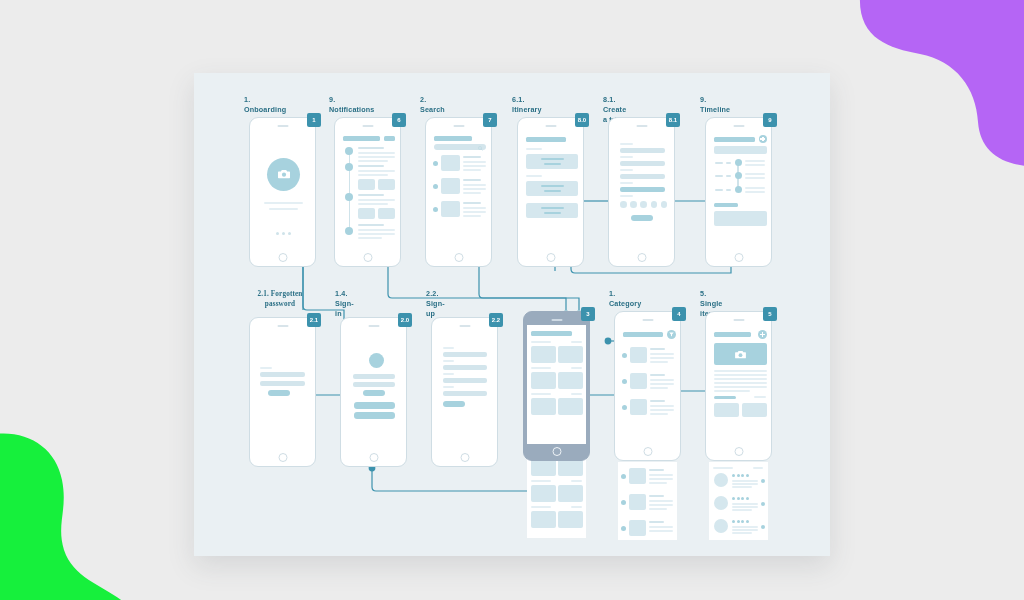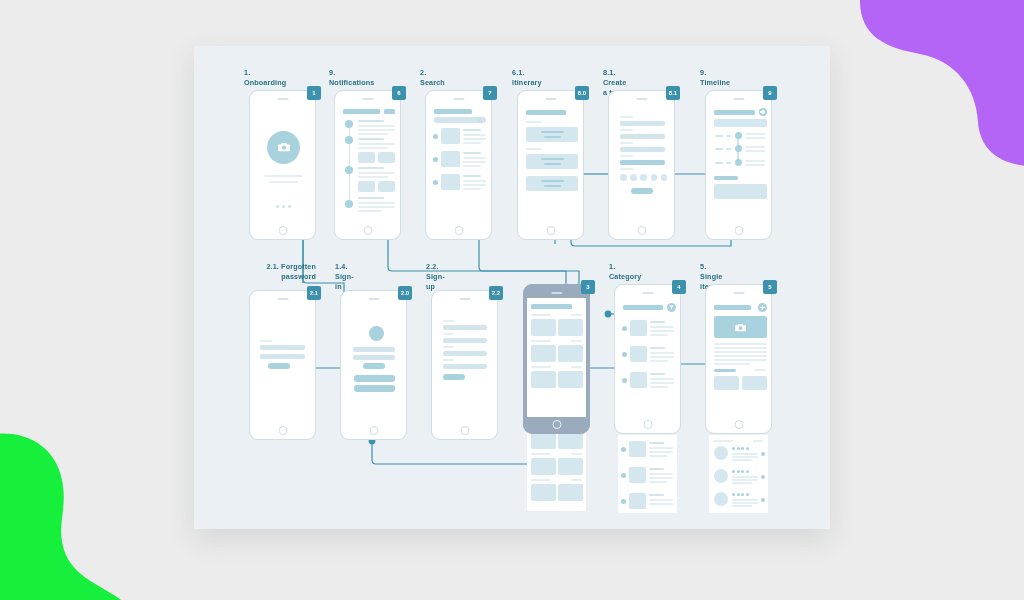--- a/index.html
+++ b/index.html
@@ -10,34 +10,34 @@
     position:relative;
   }
 
   
   .blob{ position:absolute; pointer-events:none; }
   #blob-purple{ top:-4px; right:-4px; width:200px; height:170px; }
   #blob-green{ left:-6px; bottom:-4px; width:190px; height:200px; }
 
   
   #board{
-    position:absolute; left:194px; top:46px;
+    position:absolute; left:194px; top:73px;
     width:636px; height:483px;
     background:#eaf0f3;
     box-shadow:0 10px 26px rgba(60,70,80,.13);
   }
 
   
   .screen{ position:absolute; }
   .caption{
     position:absolute; left:0; top:0;
     font-size:7.2px; font-weight:bold; color:#2a6f85;
     letter-spacing:.15px; line-height:10px; white-space:pre-line;
   }
-  .caption.right{ text-align:right; }
+  .caption.right{ text-align:center;font-family:Liberation Serif, serif; }
 
   
   .phone{
     position:absolute;
     width:67px; height:150px;
     border:1px solid #cfdde4;
     border-radius:9px;
     background:#fff;
   }
   .phone.dark{ background:#9aabbd; border-color:#9aabbd; }

